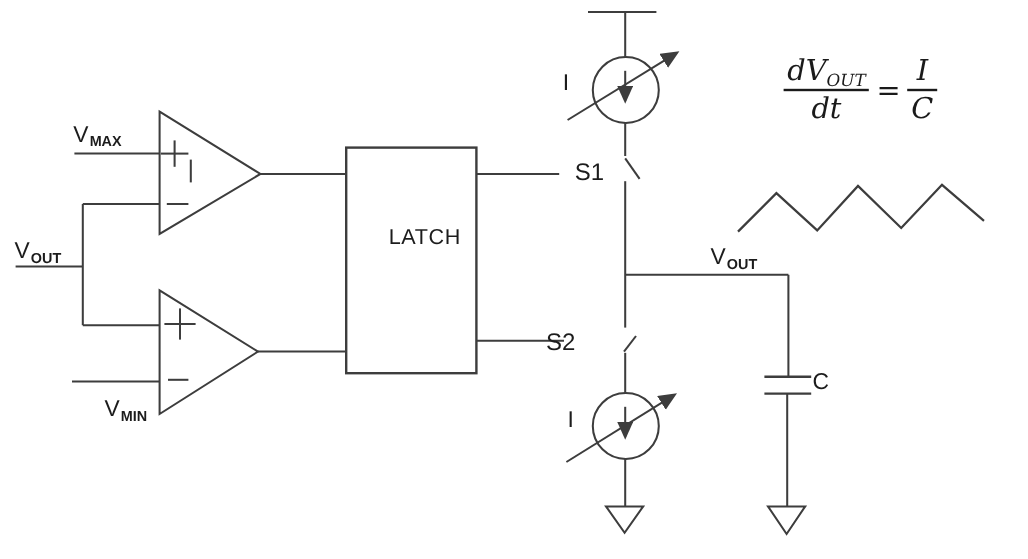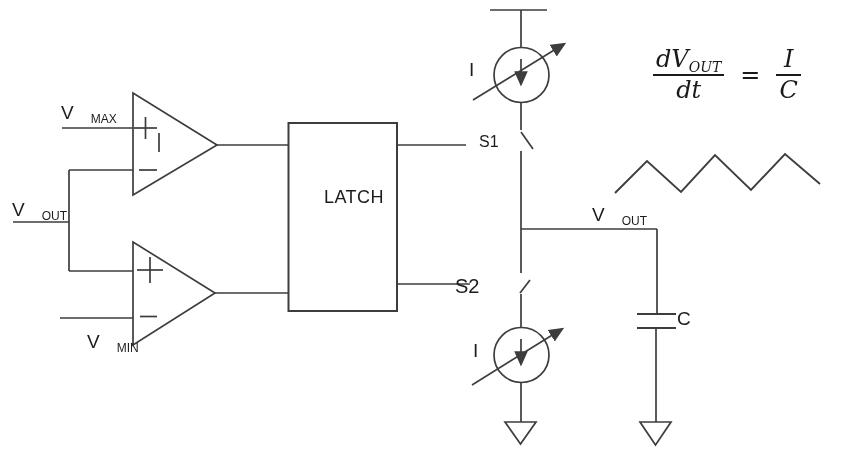--- a/index.html
+++ b/index.html
@@ -17,40 +17,41 @@
     position: absolute;
     font-size: 19px;
     line-height: 1;
     color: #1c1c1c;
     white-space: nowrap;
   }
   .lbl .sub {
     font-size: 12px;
     position: relative;
     top: 4px;
-    margin-left: 17px;
+    margin-left: 1px;
+    font-weight: bold;
   }
   .latch-lbl {
     position: absolute;
     left: 288px;
     top: 188px;
     width: 132px;
     text-align: center;
     font-size: 18px;
     letter-spacing: 0.5px;
     line-height: 1;
     color: #1c1c1c;
   }
   .formula {
     position: absolute;
     left: 653px;
     top: 47px;
     display: flex;
     align-items: center;
-    gap: 16px;
+    gap: 6px;
     font-family: "DejaVu Serif", serif;
     font-style: italic;
     font-size: 24px;
     color: #1a1a1a;
   }
   .frac { display: flex; flex-direction: column; align-items: center; }
   .frac .num, .frac .den { line-height: 1.05; padding: 0 3px; white-space: nowrap; }
   .fbar { align-self: stretch; height: 0; border-top: 2px solid #1a1a1a; margin: 2px 0; }
   .fsub { font-size: 14px; position: relative; top: 5px; }
   .eq { font-style: normal; }
@@ -148,21 +149,21 @@
   <div class="lbl" style="left:12px; top:200px">
     <span>V</span><span class="sub">OUT</span>
   </div>
 
   <div class="lbl" style="left:87px; top:332px">
     <span>V</span><span class="sub">MIN</span>
   </div>
 
   <div class="latch-lbl">LATCH</div>
 
-  <div class="lbl" style="left:479px; top:134px; font-size:16px">S1</div>
+  <div class="lbl" style="left:479px; top:134px; font-size:20px">S1</div>
   <div class="lbl" style="left:455px; top:276px; font-size:20px">S2</div>
 
   <div class="lbl" style="left:469px; top:60px">I</div>
   <div class="lbl" style="left:473px; top:341px">I</div>
 
   <div class="lbl" style="left:592px; top:205px">
     <span>V</span><span class="sub">OUT</span>
   </div>
 
   <div class="lbl" style="left:677px; top:309px">C</div>

